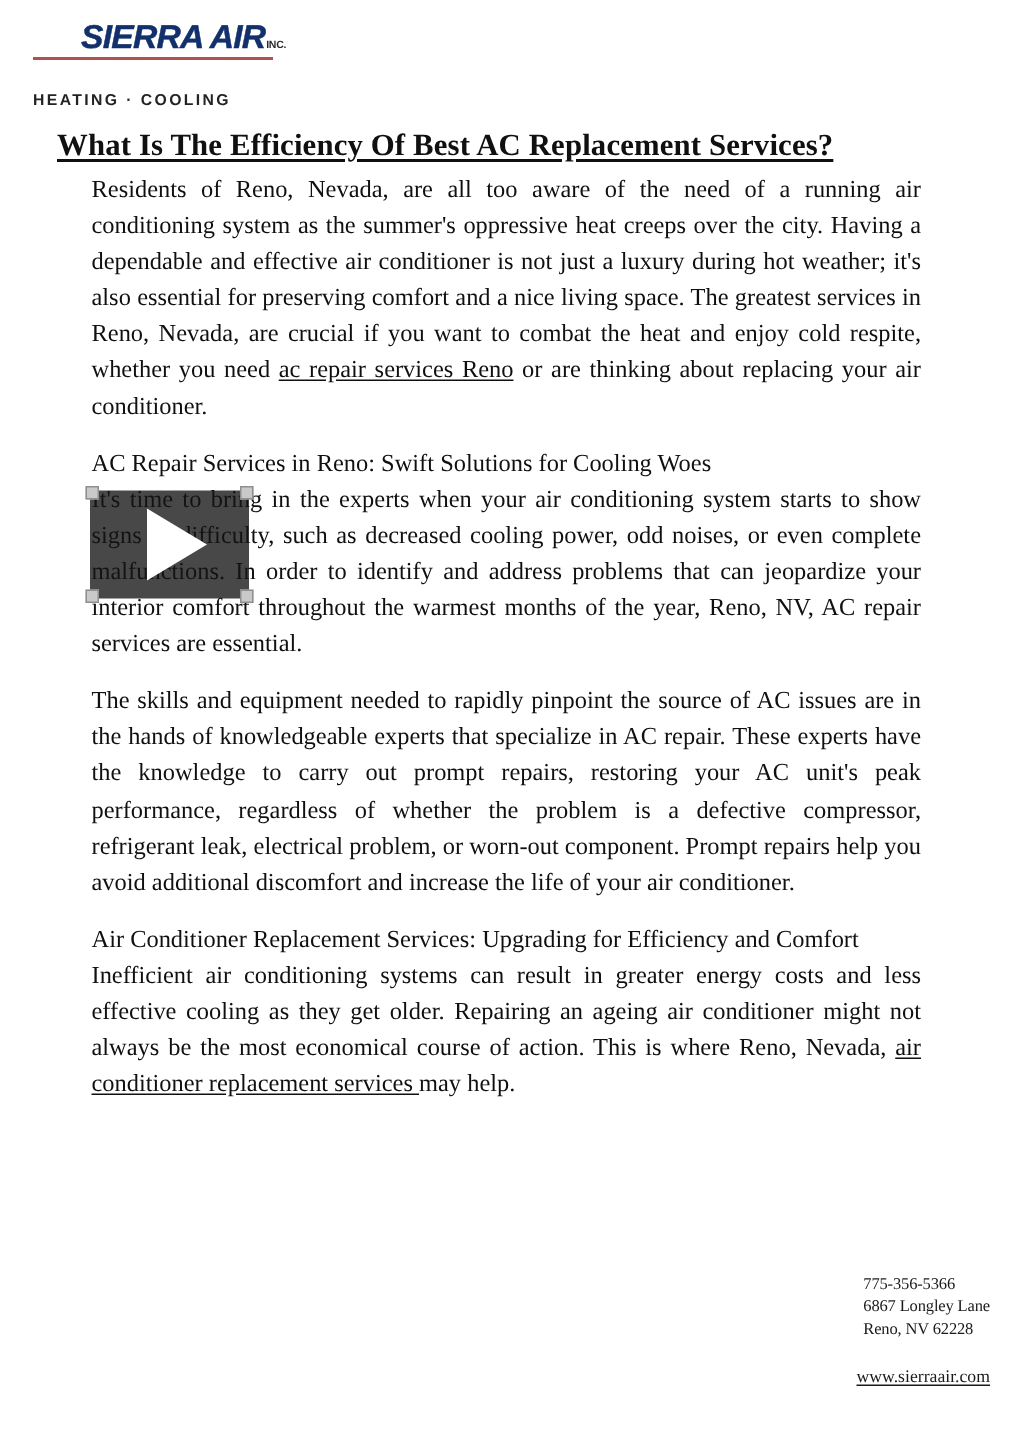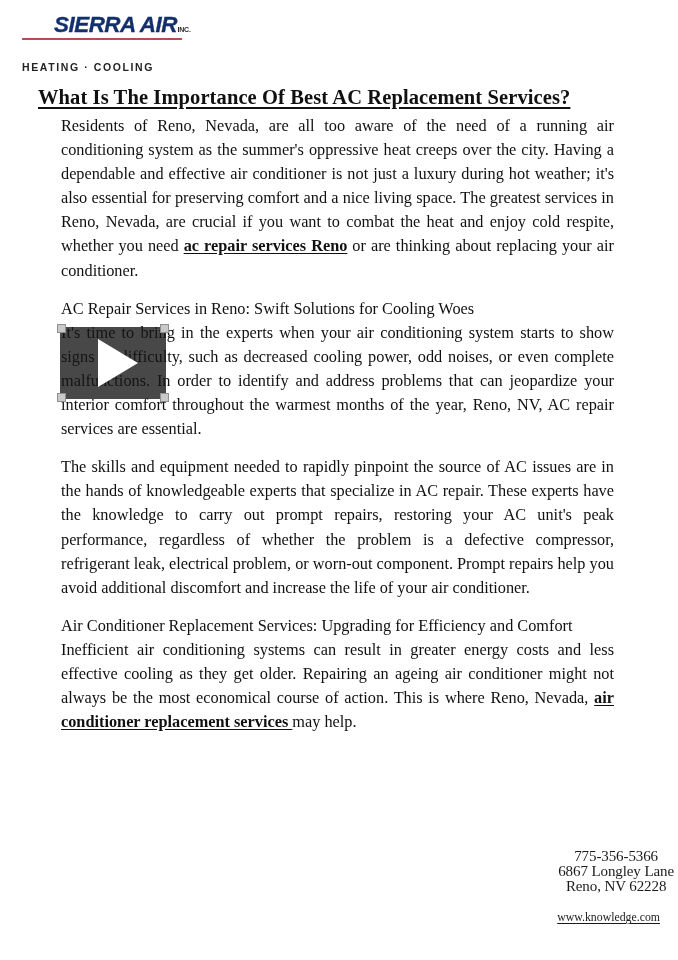--- a/index.html
+++ b/index.html
@@ -91,21 +91,20 @@
   }
   #body-copy p {
     margin: 0 0 14px 0;
   }
   #body-copy p:last-child { margin-bottom: 0; }
 
   .ulink {
     text-decoration: underline;
     text-underline-offset: 2px;
     color: inherit;
-    font-weight: bold;
   }
 
   
   #video-play-overlay {
     position: absolute;
     left: 60px;
     top: 327px;
     width: 106px;
     height: 72px;
     background: rgba(20,20,20,0.78);
@@ -130,24 +129,24 @@
     height: 0;
     border-top: 24px solid transparent;
     border-bottom: 24px solid transparent;
     border-left: 40px solid #ffffff;
     margin-left: 10px;
   }
 
   
   #footer-contact {
     position: absolute;
-    right: 4px;
+    right: 18px;
     top: 849px;
-    text-align: center;
-    font-size: 15px;
+    text-align: left;
+    font-size: 11px;
     line-height: 15px;
     color: #1a1a1a;
     letter-spacing: -0.1px;
   }
   #footer-website {
     position: absolute;
     right: 18px;
     top: 910px;
     text-align: right;
     font-size: 11.8px;
@@ -161,21 +160,21 @@
 
 <div id="logo-block">
   <div id="logo-wordmark-row">
     <span id="logo-wordmark">SIERRA AIR</span>
     <span id="logo-inc">INC.</span>
   </div>
   <div id="logo-rule"></div>
   <div id="logo-tagline">HEATING · COOLING</div>
 </div>
 
-<h1 id="doc-title">What Is The Importance Of Best AC Replacement Services?</h1>
+<h1 id="doc-title">What Is The Efficiency Of Best AC Replacement Services?</h1>
 
 <div id="body-copy">
 
   <p><span>Residents of Reno, Nevada, are all too aware of the need of a running air conditioning system as the summer's oppressive heat creeps over the city. Having a dependable and effective air conditioner is not just a luxury during hot weather; it's also essential for preserving comfort and a nice living space. The greatest services in Reno, Nevada, are crucial if you want to combat the heat and enjoy cold respite, whether you need </span><a class="ulink" href="#">ac repair services  Reno</a><span> or are thinking about replacing your air conditioner.</span></p>
 
   <p><span>AC Repair Services in Reno: Swift Solutions for Cooling Woes</span><br><span>It's time to bring in the experts when your air conditioning system starts to show signs of difficulty, such as decreased cooling power, odd noises, or even complete malfunctions. In order to identify and address problems that can jeopardize your interior comfort throughout the warmest months of the year, Reno, NV, AC repair services are essential.</span></p>
 
   <p><span>The skills and equipment needed to rapidly pinpoint the source of AC issues are in the hands of knowledgeable experts that specialize in AC repair. These experts have the knowledge to carry out prompt repairs, restoring your AC unit's peak performance, regardless of whether the problem is a defective compressor, refrigerant leak, electrical problem, or worn-out component. Prompt repairs help you avoid additional discomfort and increase the life of your air conditioner.</span></p>
 
   <p><span>Air Conditioner Replacement Services: Upgrading for Efficiency and Comfort</span><br><span>Inefficient air conditioning systems can result in greater energy costs and less effective cooling as they get older. Repairing an ageing air conditioner might not always be the most economical course of action. This is where Reno, Nevada, </span><a class="ulink" href="#">air conditioner  replacement  services </a><span>may help.</span></p>
@@ -188,13 +187,13 @@
   <span class="handle bl"></span>
   <span class="handle br"></span>
   <span id="play-triangle"></span>
 </div>
 
 <div id="footer-contact">
   <div>775-356-5366</div>
   <div>6867 Longley Lane</div>
   <div>Reno, NV 62228</div>
 </div>
-<a id="footer-website" href="#">www.knowledge.com</a>
+<a id="footer-website" href="#">www.sierraair.com</a>
 
 </body></html>

